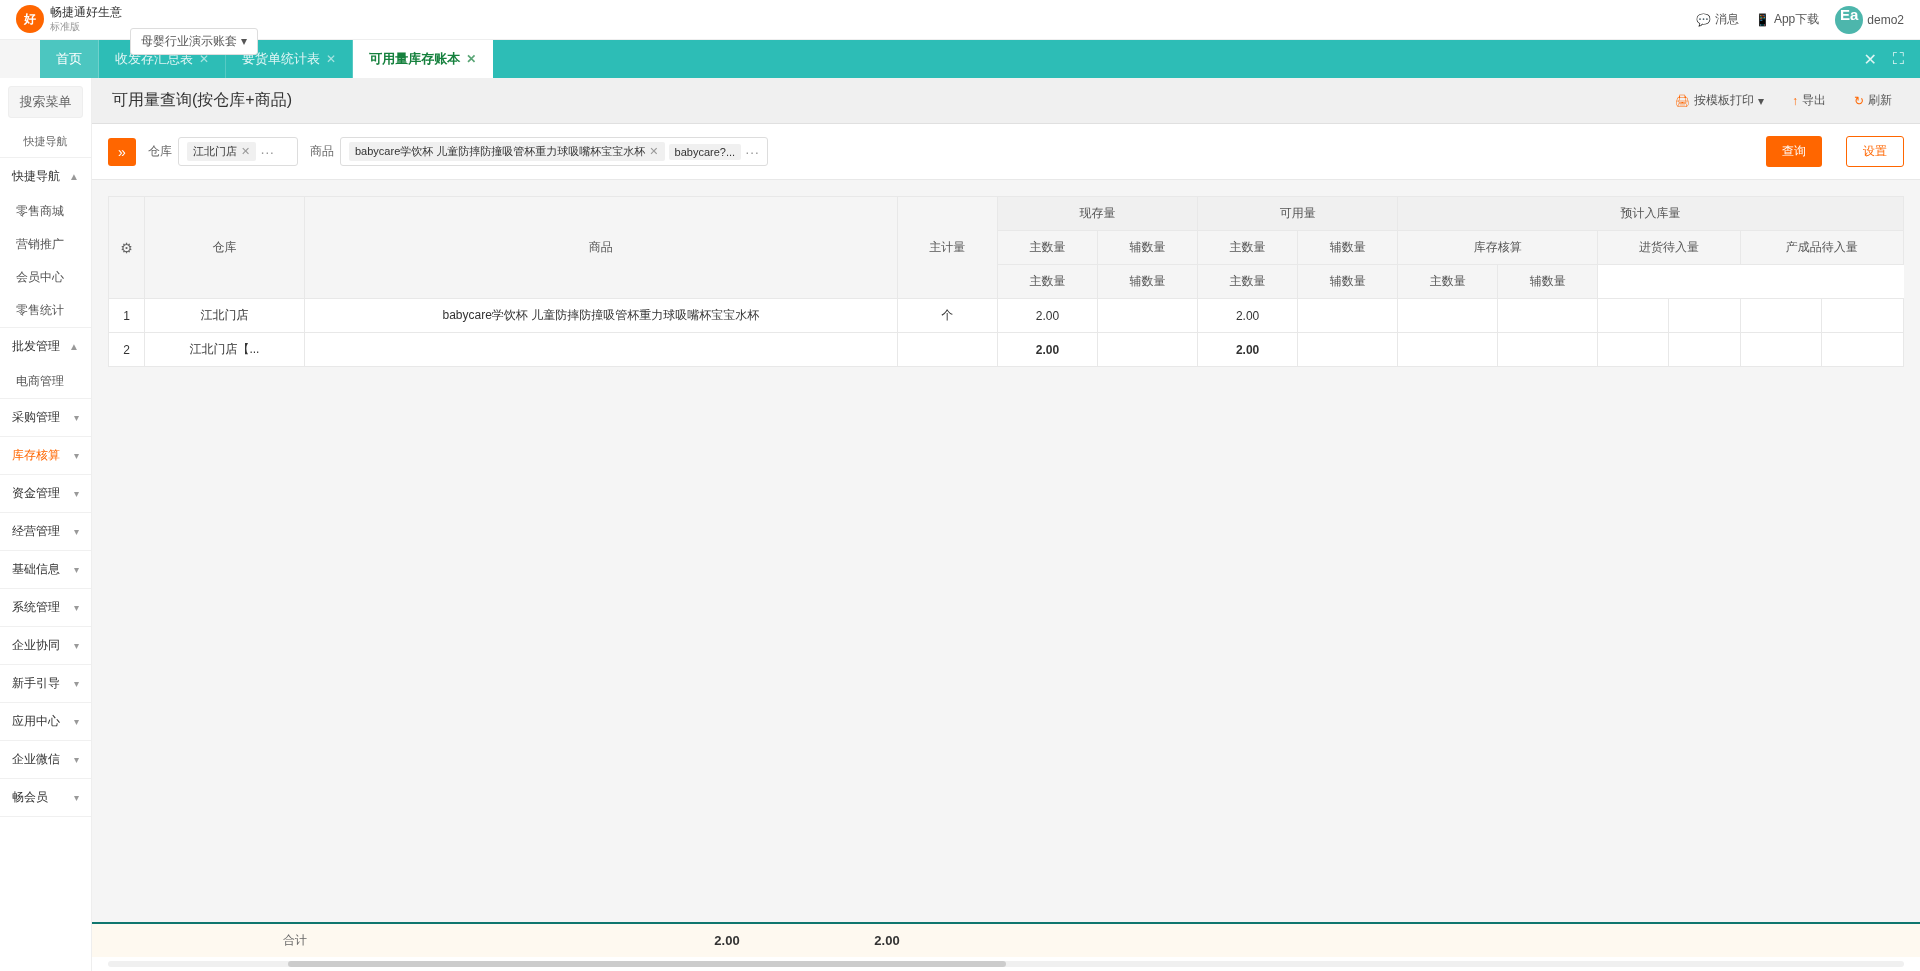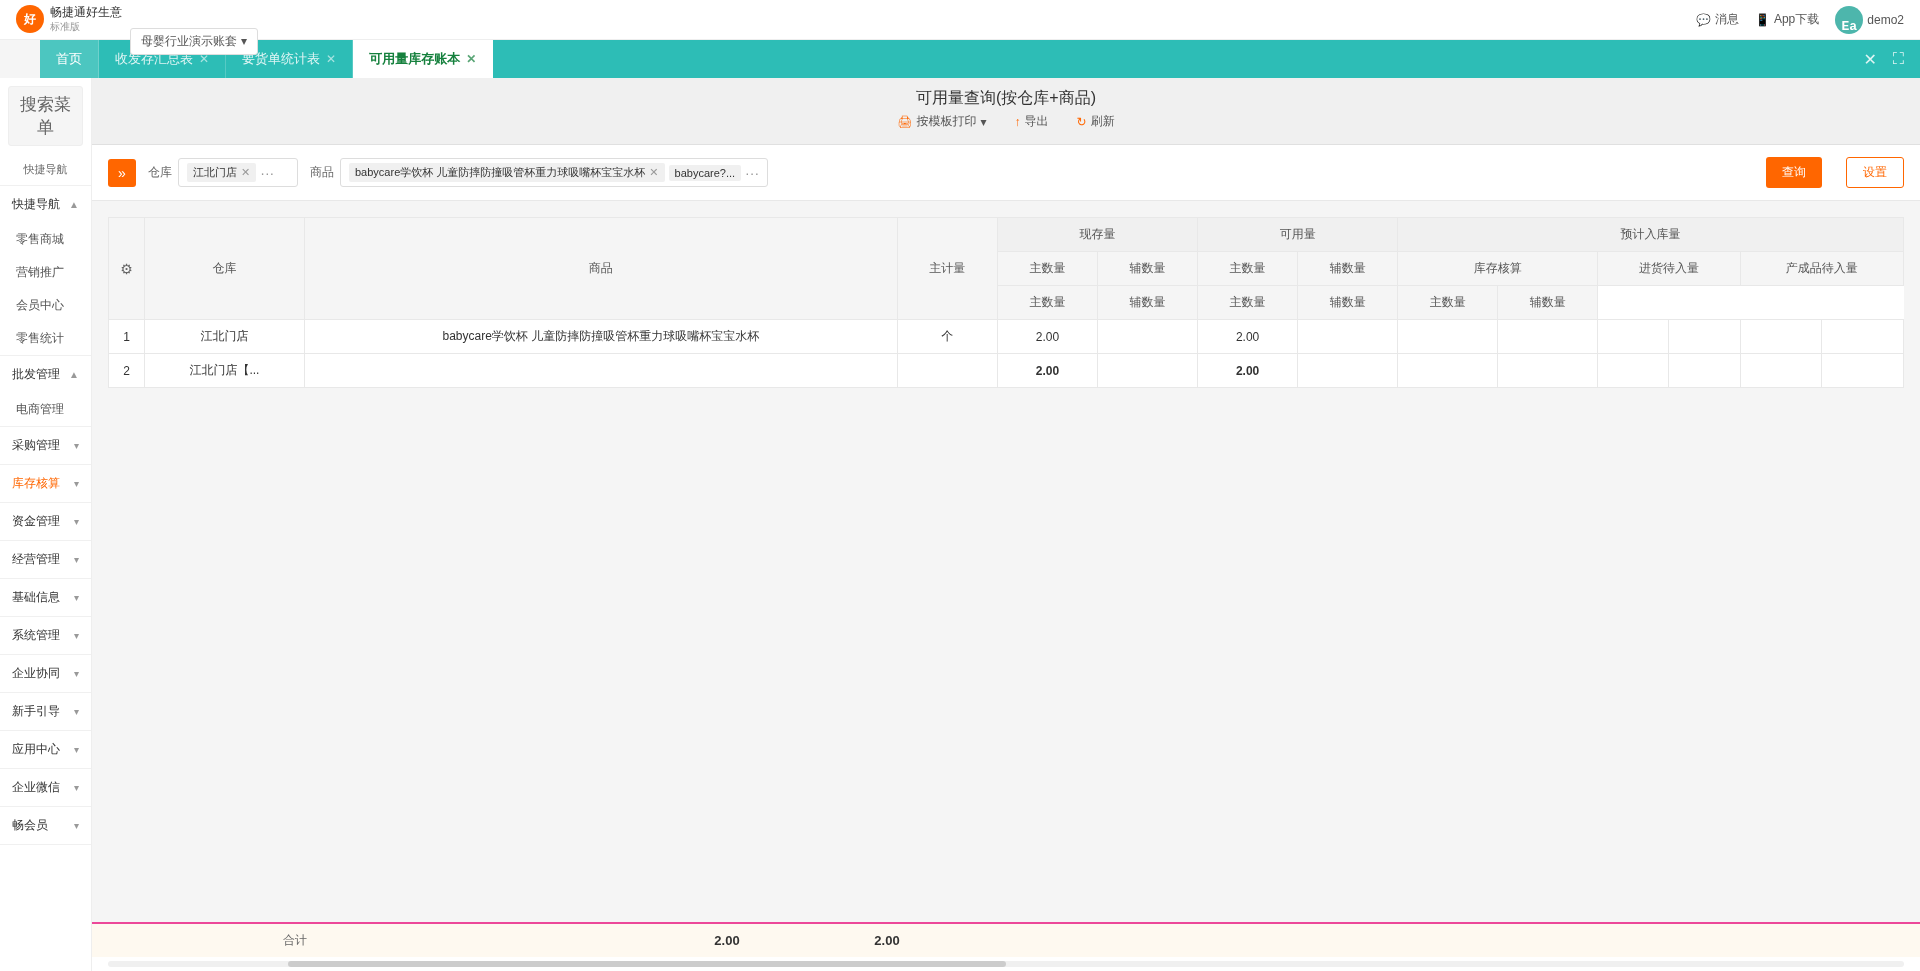--- a/index.html
+++ b/index.html
@@ -73,25 +73,24 @@
       gap: 4px;
       cursor: pointer;
     }
     .user-avatar {
       width: 28px;
       height: 28px;
       border-radius: 50%;
       background: #4db6ac;
       color: white;
       display: flex;
-      align-items: flex-end;
+      align-items: flex-start;
       justify-content: center;
-      font-size: 13px;
+      font-size: 15px;
       font-weight: bold;
-      font-family: Liberation Mono, monospace;
     }
 
     
     .nav-tabs {
       height: 38px;
       background: #2dbdb6;
       display: flex;
       align-items: stretch;
       margin-left: 40px;
     }
@@ -151,21 +150,21 @@
     }
     .sidebar-search {
       padding: 8px;
     }
     .sidebar-search-btn {
       width: 100%;
       padding: 6px 4px;
       background: #f5f5f5;
       border: 1px solid #eee;
       border-radius: 3px;
-      font-size: 17px;
+      font-size: 13px;
       color: #666;
       cursor: pointer;
       text-align: center;
     }
     .sidebar-nav-btn {
       padding: 8px;
       text-align: center;
       font-size: 11px;
       color: #666;
       cursor: pointer;
@@ -204,21 +203,20 @@
       overflow: hidden;
       background: #f5f5f5;
     }
     .content-header {
       background: #f0f0f0;
       padding: 10px 20px;
       display: flex;
       align-items: center;
       justify-content: space-between;
       border-bottom: 1px solid #e0e0e0;
-      flex-direction: column;
     }
     .page-title {
       font-size: 16px;
       font-weight: 500;
       color: #333;
     }
     .header-actions {
       display: flex;
       align-items: center;
       gap: 12px;
@@ -355,21 +353,21 @@
     }
     .settings-icon {
       cursor: pointer;
       color: #666;
       font-size: 14px;
     }
 
     
     .table-footer {
       background: #fef9f0;
-      border-top: 2px solid #ec4899;
+      border-top: 2px solid #0f766e;
       padding: 8px 16px;
       display: flex;
       align-items: center;
     }
     .footer-label {
       color: #666;
       font-size: 12px;
       padding-right: 20px;
       margin-left: 175px;
     }

